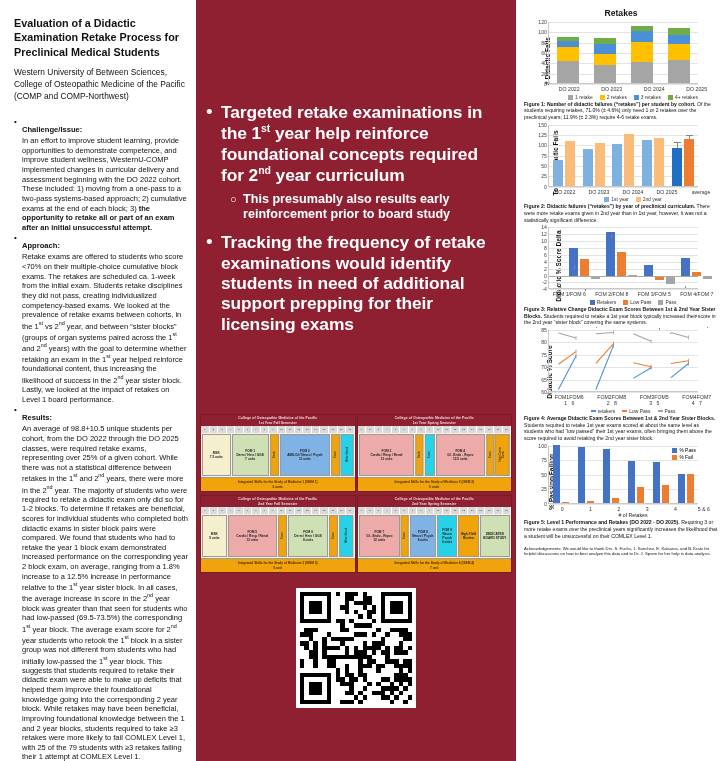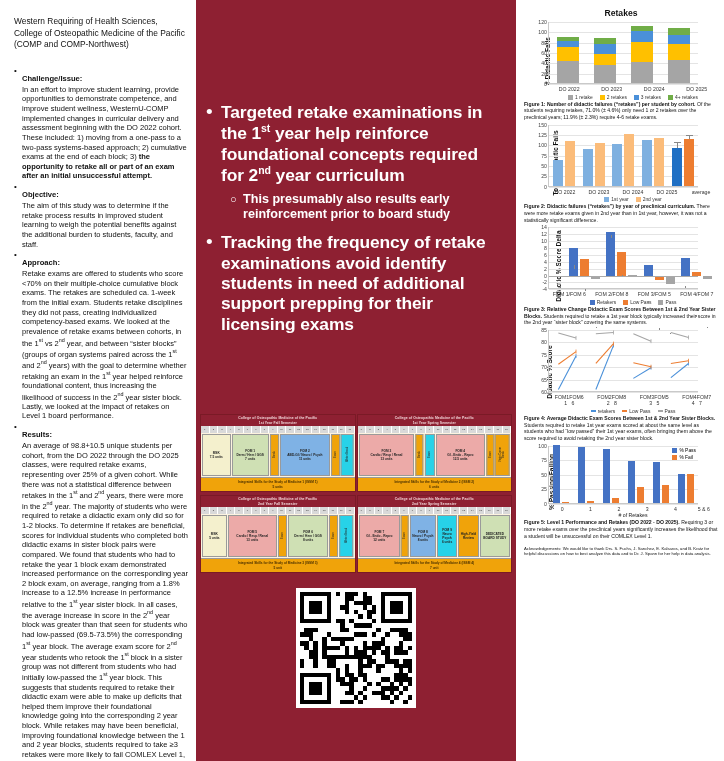--- a/index.html
+++ b/index.html
@@ -124,42 +124,42 @@
   .bar { position:relative; }
   .stack { display:flex; flex-direction:column-reverse; justify-content:flex-start; width:22px; }
   .seg { width:100%; }
 </style>
 </head>
 <body>
 
 <div class="poster">
 
   <div class="col-left">
-    <div class="affil">Western Requiring of Health Sciences, College of Osteopathic Medicine of the Pacific (COMP and COMP-Northwest)</div>
+    <div class="title">Evaluation of a Didactic Examination Retake Process for Preclinical Medical Students</div>
+    <div class="affil">Western University of Between Sciences, College of Osteopathic Medicine of the Pacific (COMP and COMP-Northwest)</div>
     <ul class="body-list" id="left-sections">
         <li><span class="sect-head">Challenge/Issue:</span><div class="sect-body">In an effort to improve student learning, provide opportunities to demonstrate competence, and improve student wellness, WesternU-COMP implemented changes in curricular delivery and assessment beginning with the DO 2022 cohort. These included: 1) moving from a one-pass to a two-pass systems-based approach; 2) cumulative exams at the end of each block; 3) <b>the opportunity to retake all or part of an exam after an initial unsuccessful attempt.</b></div></li>
-        <li><span class="sect-head">Objective:</span><div class="sect-body">The aim of this study was to determine if the retake process results in improved student learning to weigh the potential benefits against the additional burden to students, faculty, and staff.</div></li>
         <li><span class="sect-head">Approach:</span><div class="sect-body">Retake exams are offered to students who score &lt;70% on their multiple-choice cumulative block exams. The retakes are scheduled ca. 1-week from the initial exam.  Students retake disciplines they did not pass, creating individualized competency-based exams.  We looked at the prevalence of retake exams between cohorts, in the 1<sup>st</sup> vs 2<sup>nd</sup> year, and between “sister blocks” (groups of organ systems paired across the 1<sup>st</sup> and 2<sup>nd</sup> years) with the goal to determine whether retaking an exam in the 1<sup>st</sup> year helped reinforce foundational content, thus increasing the likelihood of success in the 2<sup>nd</sup> year sister block.  Lastly, we looked at the impact of retakes on Level 1 board performance.</div></li>
         <li><span class="sect-head">Results:</span><div class="sect-body">An average of 98.8+10.5 unique students per cohort, from the DO 2022 through the DO 2025 classes, were required retake exams, representing over 25% of a given cohort. While there was not a statistical difference between retakes in the 1<sup>st</sup> and 2<sup>nd</sup> years, there were more in the 2<sup>nd</sup> year. The majority of students who were required to retake a didactic exam only did so for 1-2 blocks. To determine if retakes are beneficial, scores for individual students who completed both didactic exams in sister block pairs were compared. We found that students who had to retake the year 1 block exam demonstrated increased performance on the corresponding year 2 block exam, on average, ranging from a 1.8% increase to a 12.5% increase in performance relative to the 1<sup>st</sup> year sister block. In all cases, the average increase in score in the 2<sup>nd</sup>  year block was greater than that seen for students who had low-passed (69.5-73.5%) the corresponding 1<sup>st</sup> year block. The average exam score for 2<sup>nd</sup> year students who retook the 1<sup>st</sup> block in a sister group was not different from students who had initially low-passed the 1<sup>st</sup> year block. This suggests that students required to retake their didactic exam were able to make up deficits that helped them improve their foundational knowledge going into the corresponding 2 year block. While retakes may have been beneficial, improving foundational knowledge between the 1 and 2 year blocks, students required to take ≥3 retakes were more likely to fail COMLEX Level 1, with 25 of the 79 students with ≥3 retakes failing their 1 attempt at COMLEX Level 1.</div></li>
       </ul>
   </div>
 
   <div class="col-center">
     <div class="center-bullets" id="center-bullets">
         <div class="cb-item">
           <div class="cb-bullet">•</div>
           <div class="cb-text">Targeted retake examinations in the 1<sup>st</sup> year help reinforce foundational concepts required for 2<sup>nd</sup> year curriculum</div>
         </div>
         <div class="cb-sub">
           <div class="cb-sub-bullet">○</div>
           <div class="cb-sub-text">This presumably also results early reinforcement prior to board study</div>
         </div>
         <div class="cb-item">
           <div class="cb-bullet">•</div>
-          <div class="cb-text">Tracking the frequency of retake examinations avoid identify students in need of additional support prepping for their licensing exams</div>
+          <div class="cb-text">Tracking the frequency of retake examinations would identify students in need of additional support prepping for their licensing exams</div>
         </div>
       </div>
     <div class="curric-wrap" id="curric-wrap">
         <div class="curric" style="border:none;background:none">
           <div class="cur-split">
             <div class="cur-half">
               <div class="cur-hdr">College of Osteopathic Medicine of the Pacific<br>1st Year Fall Semester</div>
               <div class="cur-weeks">
                 <i>1</i>
                 <i>2</i>

